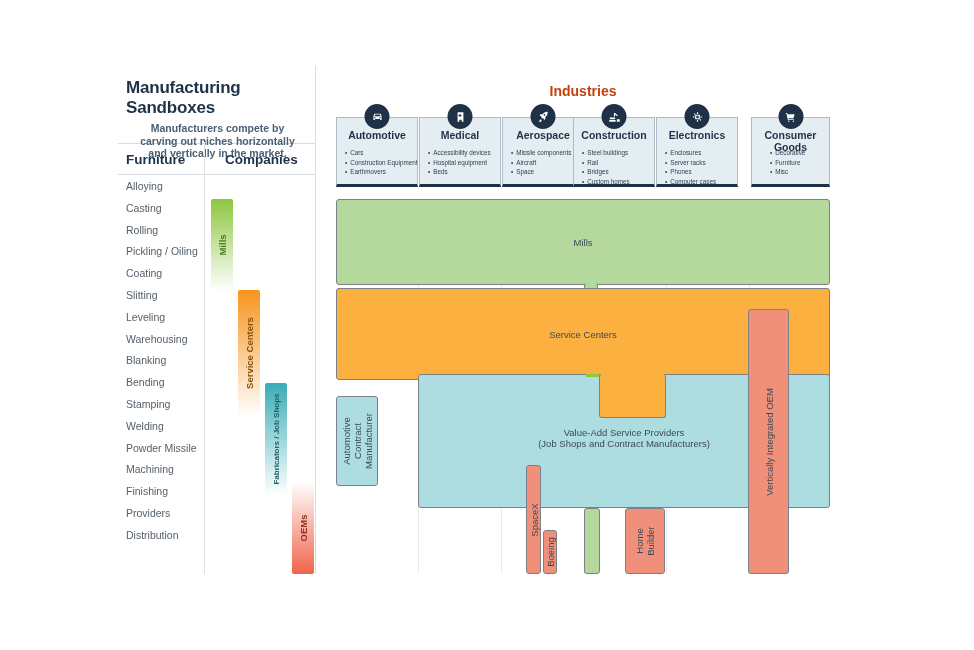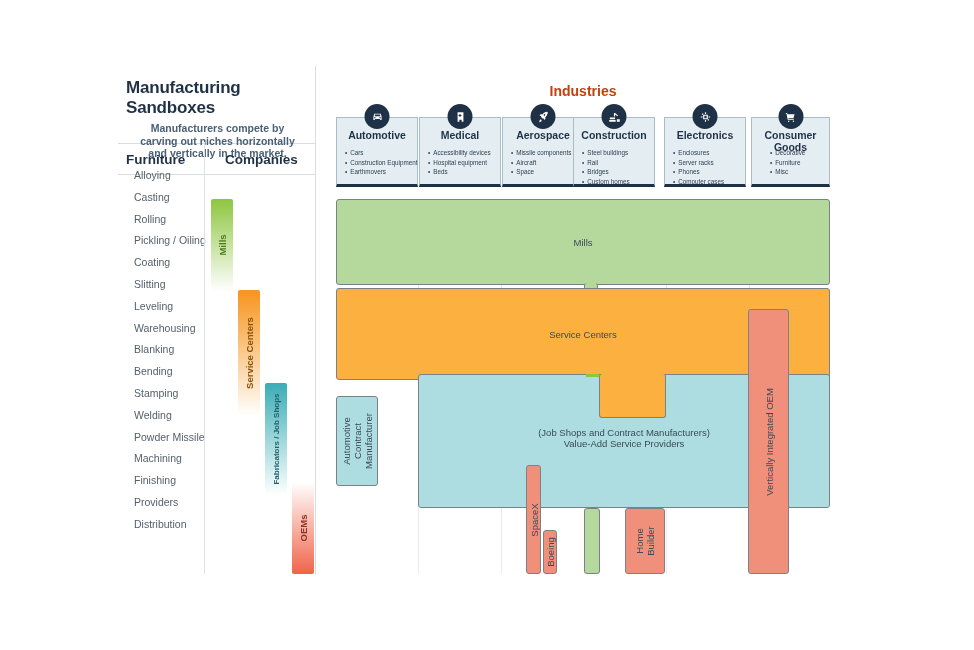--- a/index.html
+++ b/index.html
@@ -16,21 +16,21 @@
   .title-block{padding:12px 6px 2px 8px;border-bottom:1px solid #d9dde1;height:78px;
     box-sizing:border-box;}
   .lp-title{font-size:17px;font-weight:bold;color:#1f3146;letter-spacing:-.2px;
     line-height:20px;margin:0 0 4px 0;}
   .lp-sub{font-size:10.5px;font-weight:bold;color:#4a6077;line-height:12.5px;
     text-align:center;margin:0 8px;}
   .col-heads{display:flex;height:30px;align-items:center;border-bottom:1px solid #d9dde1;}
   .col-head{font-size:13.5px;font-weight:bold;color:#1f3146;}
   .ch-services{width:86px;padding-left:8px;}
   .ch-companies{flex:1;text-align:center;padding-right:4px;}
-  .svc-list{position:absolute;left:0;top:99px;width:86px;padding-left:8px;margin-left:8px;}
+  .svc-list{position:absolute;left:0;top:110px;width:86px;padding-left:8px;}
   .svc-item{font-size:10.5px;color:#55606b;height:21.8px;line-height:21.8px;
     white-space:nowrap;}
   .vline{position:absolute;left:204px;top:142px;width:1px;height:432px;background:#dfe3e6;}
 
   
   .gbar{position:absolute;width:22px;border-radius:2px;}
   .gbar span{position:absolute;left:50%;top:50%;
     transform:translate(-50%,-50%) rotate(-90deg);
     white-space:nowrap;font-size:9.5px;font-weight:bold;}
 
@@ -167,21 +167,21 @@
       </div>
       <div class="ind-name">Construction</div>
       <ul class="ind-bullets">
         <li>Steel buildings</li>
         <li>Rail</li>
         <li>Bridges</li>
         <li>Custom homes</li>
       </ul>
     </div>
 
-    <div class="ind-card" style="left:328px;width:82px;">
+    <div class="ind-card" style="left:320px;width:82px;">
       <div class="ind-icon">
         <svg viewBox="0 0 24 24">
             <path d="M8 8h8v8H8V8zm2 2v4h4v-4h-4zM11 4h2v3h-2V4zm0 13h2v3h-2v-3zM4 11h3v2H4v-2zm13 0h3v2h-3v-2zM6 6h2v2H6V6zm10 10h2v2h-2v-2z"></path>
           </svg>
       </div>
       <div class="ind-name">Electronics</div>
       <ul class="ind-bullets">
         <li>Enclosures</li>
         <li>Server racks</li>
         <li>Phones</li>
@@ -217,22 +217,22 @@
     </div>
 
     <div class="box c-green" style="left:248px;top:84px;width:14px;height:8px;border-top:none;"></div>
 
     <div class="box c-orange" style="left:0px;top:89px;width:494px;height:92px;">
       <div class="lbl">Service Centers</div>
     </div>
 
     <div class="box c-teal" style="left:82px;top:175px;width:412px;height:134px;">
       <div class="lbl" style="top:auto;transform:none;top:52px;">
+        <div>Value-Add Service Providers</div>
         <div>(Job Shops and Contract Manufacturers)</div>
-        <div>Value-Add Service Providers</div>
       </div>
     </div>
 
     <div class="box c-orange" style="left:263px;top:175px;width:67px;height:44px;border-top:none;"></div>
 
     <div style="position:absolute;left:250px;top:175px;width:13px;height:3px;background:#8dc63f;"></div>
 
     <div class="box c-teal vbox" style="left:0px;top:197px;width:42px;height:90px;">
       <div class="lbl">
         <div>Automotive</div>

